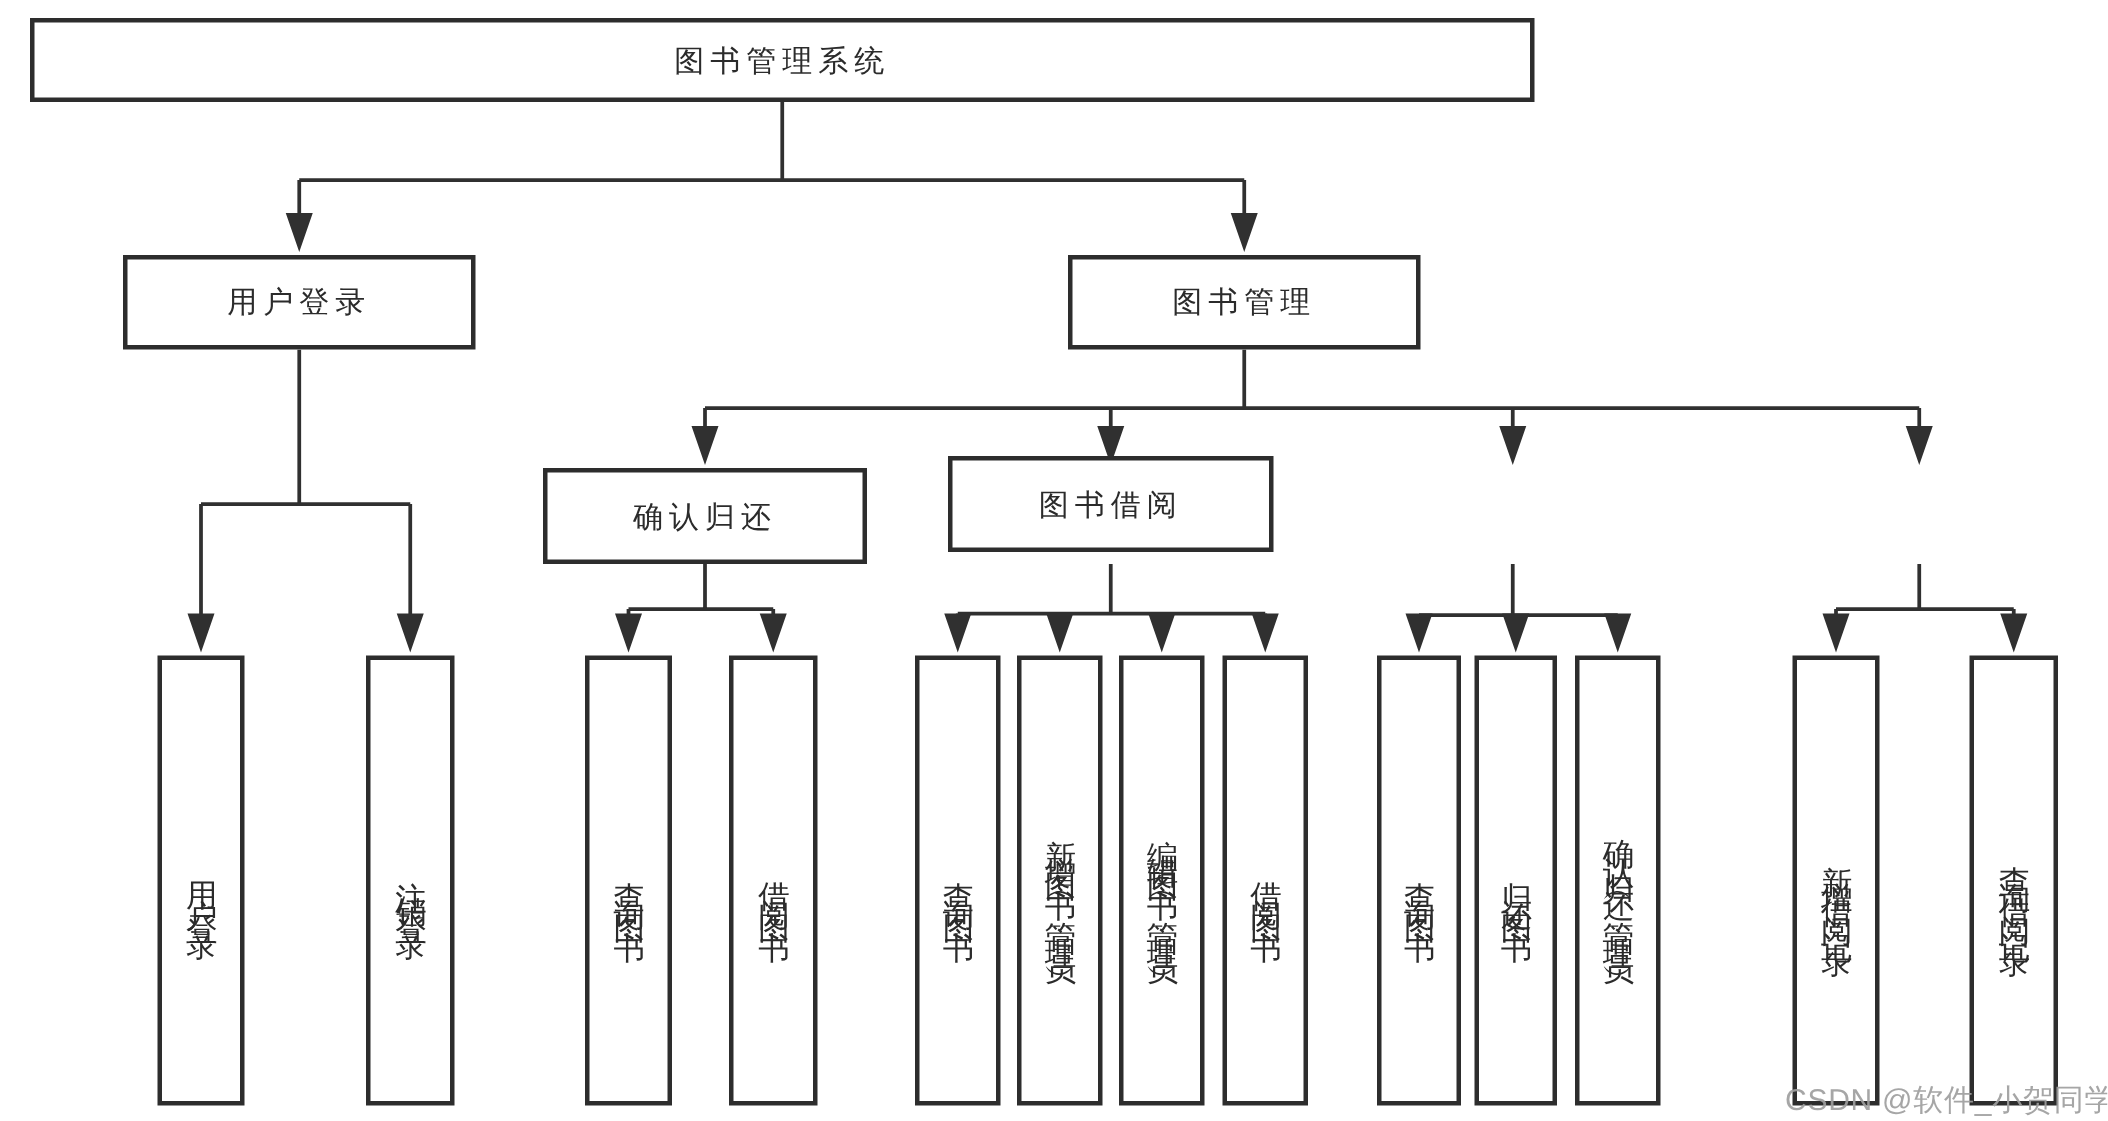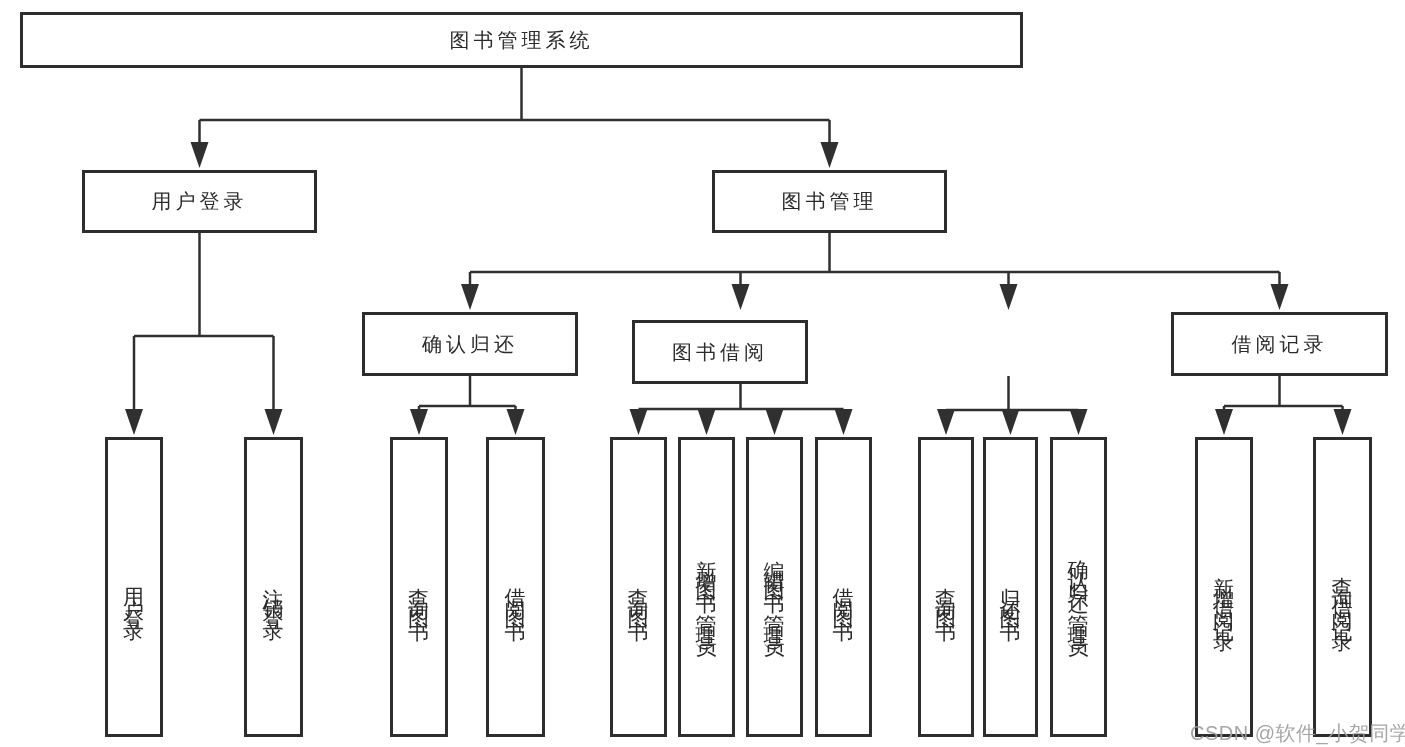--- a/index.html
+++ b/index.html
@@ -92,25 +92,22 @@
   <div class="node hbox" style="left:82px;top:170px;width:235px;height:63px">
     <span>用户登录</span>
   </div>
   <div class="node hbox" style="left:712px;top:170px;width:235px;height:63px">
     <span>图书管理</span>
   </div>
 
   <div class="node hbox" style="left:362px;top:312px;width:216px;height:64px">
     <span>确认归还</span>
   </div>
-  <div class="node hbox" style="left:632px;top:320px;width:176px;height:64px">
+  <div class="node hbox" style="left:632px;top:304px;width:217px;height:64px">
     <span>图书借阅</span>
-  </div>
-  <div class="node hbox" style="left:1171px;top:312px;width:217px;height:64px">
-    <span>借阅记录</span>
   </div>
 
   <div class="node vbox" style="left:105px;top:437px;width:58px;height:300px">
     <span class="vtext">用户登录</span>
   </div>
   <div class="node vbox" style="left:244px;top:437px;width:59px;height:300px">
     <span class="vtext">注销登录</span>
   </div>
 
   <div class="node vbox" style="left:390px;top:437px;width:58px;height:300px">

